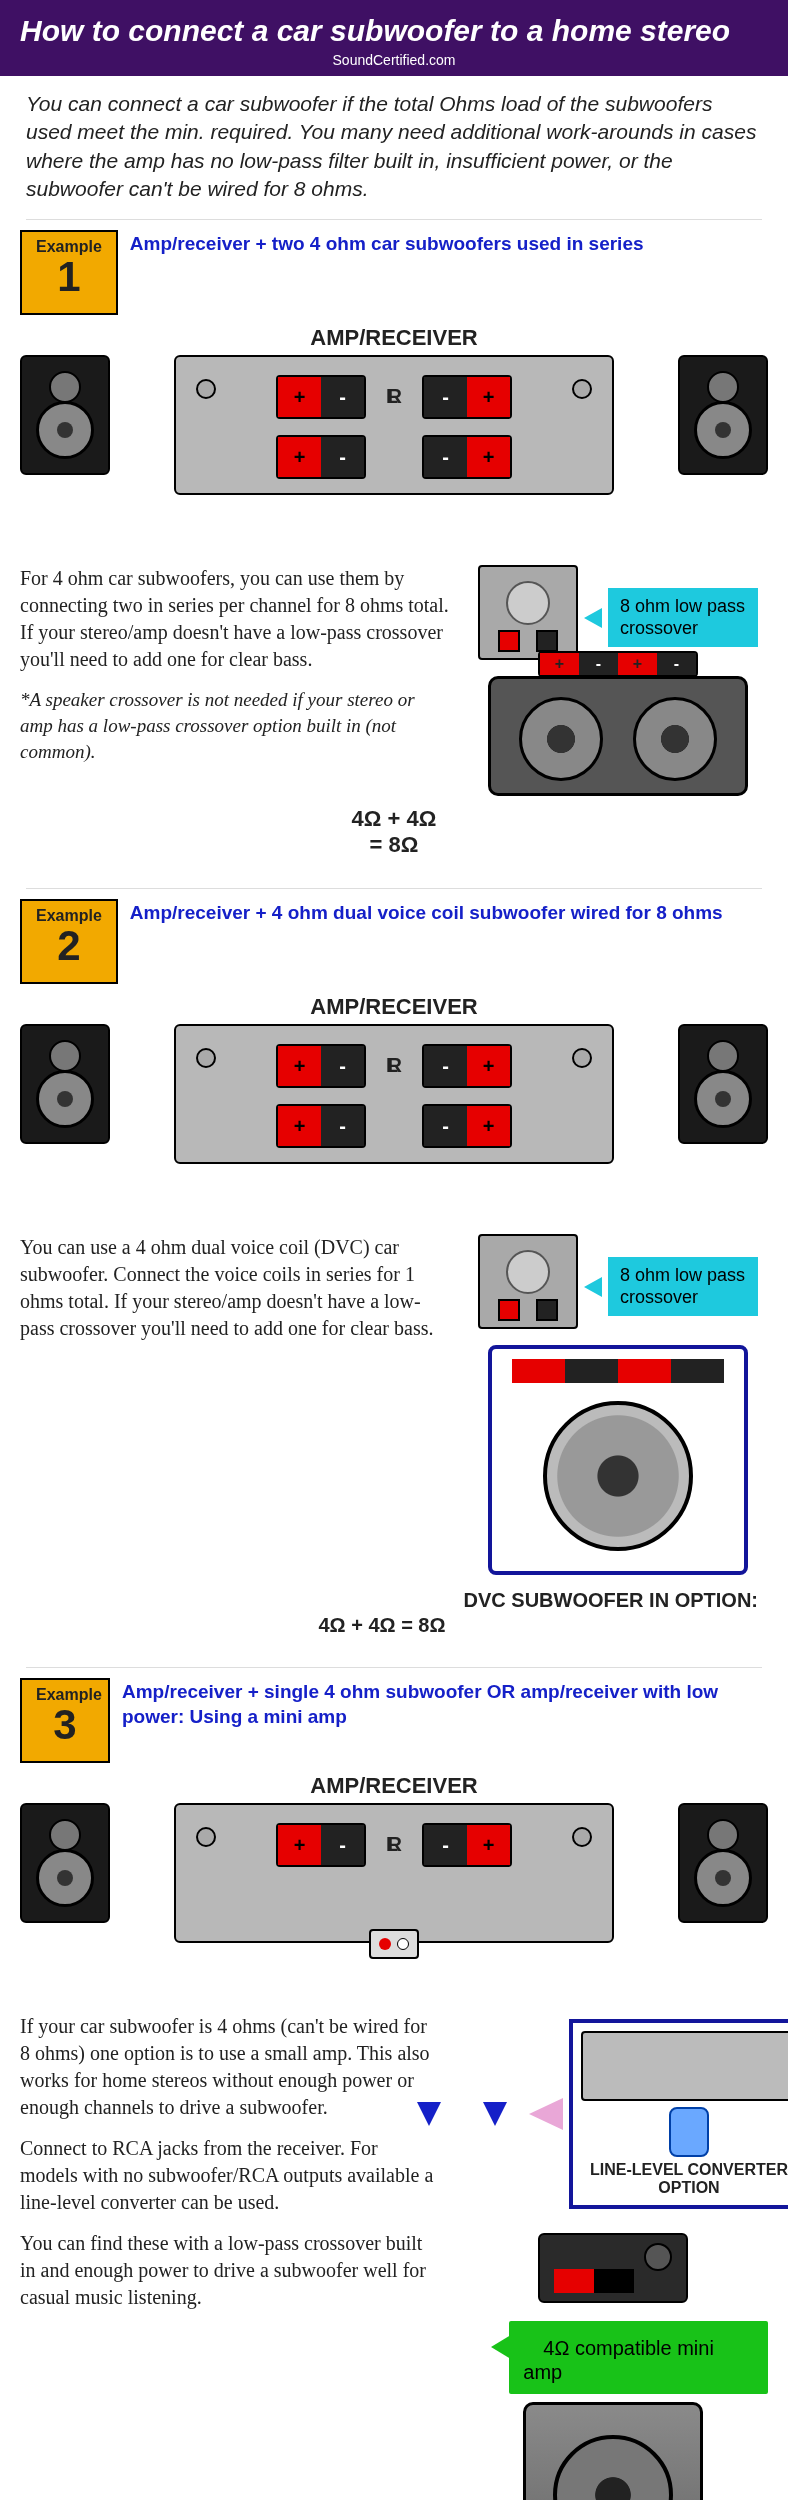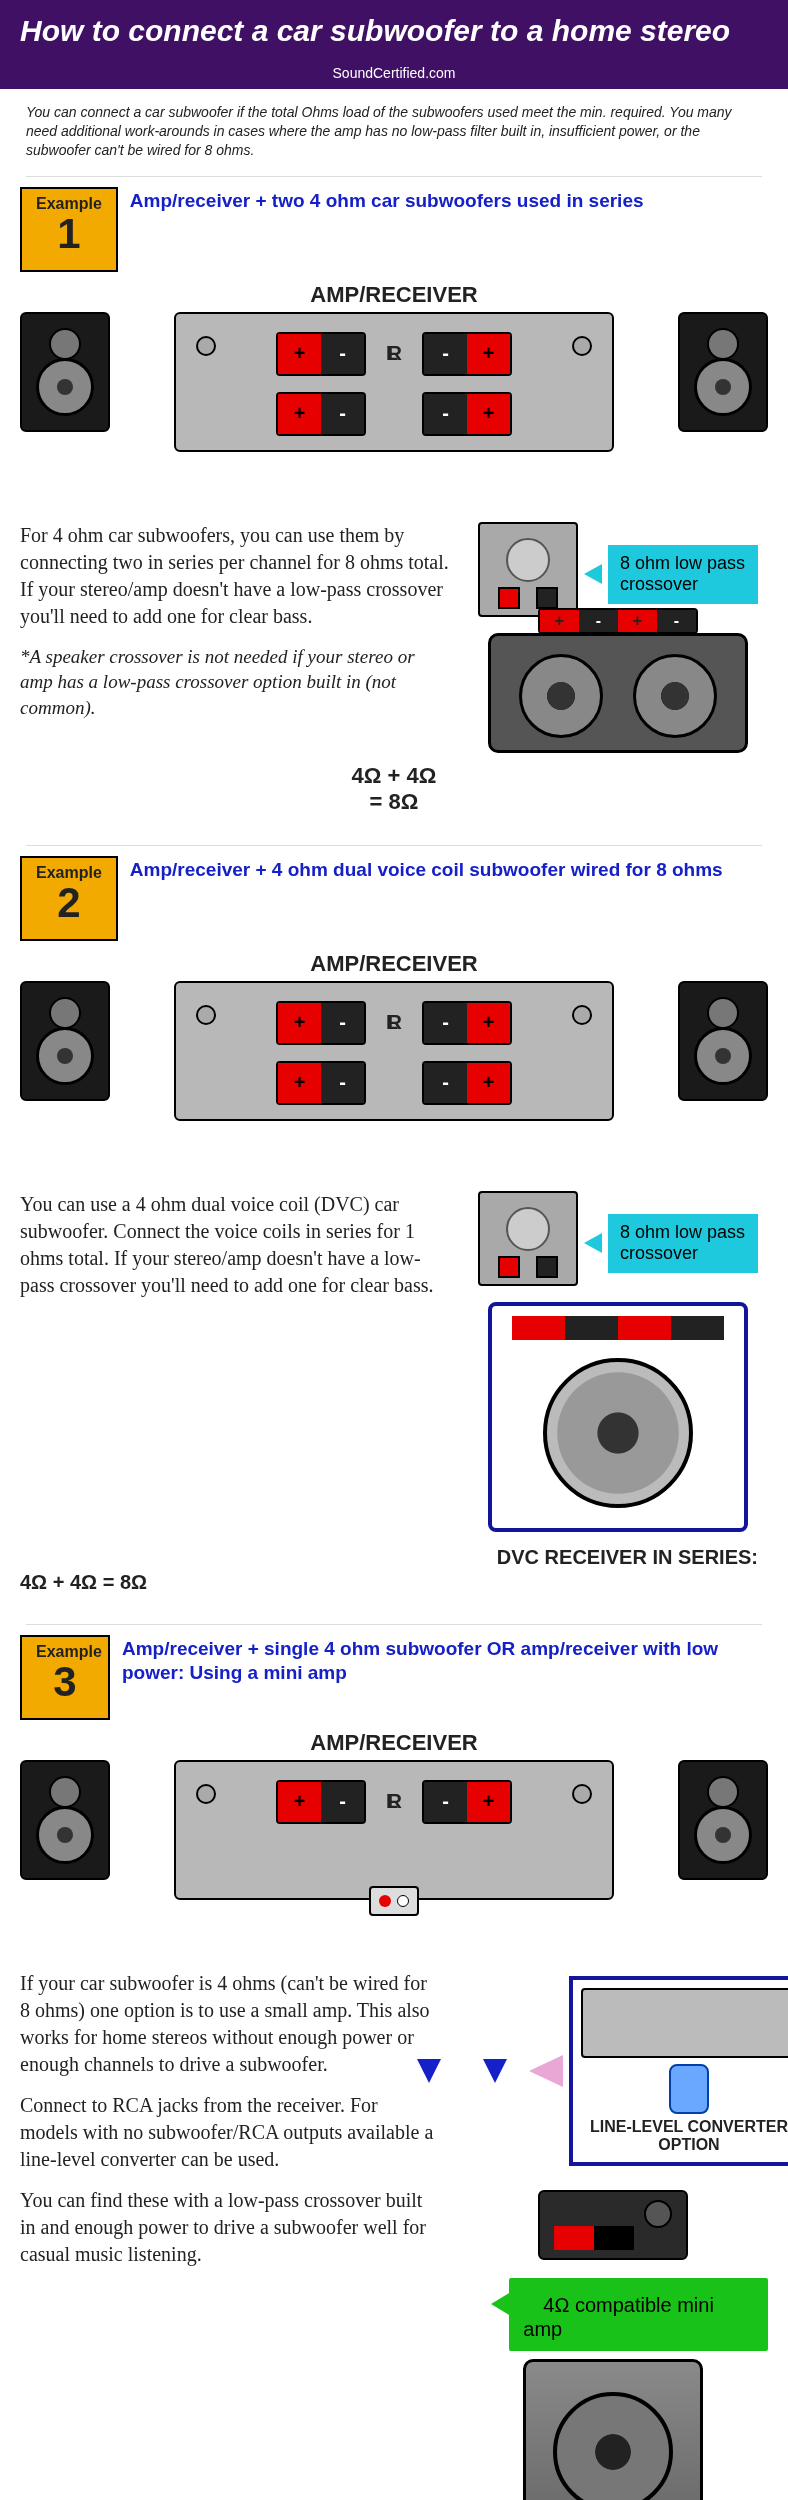--- a/index.html
+++ b/index.html
@@ -1,21 +1,21 @@
 <!DOCTYPE html>
 <html><head>
 <meta charset="utf-8">
 <style>
   * { box-sizing: border-box; margin: 0; padding: 0; }
   body { font-family: Arial, Helvetica, sans-serif; background: #fff; width: 788px; margin: 0 auto; color: #222; }
   .container { padding: 0 10px 30px; }
   .header { background: #3f1064; color: #fff; padding: 14px 20px 8px; text-align: left; }
-  .header h1 { font-size: 30px; font-weight: bold; font-style: italic; margin-bottom: 17px; }
+  .header h1 { font-size: 30px; font-weight: bold; font-style: italic; margin-bottom: 4px; }
   .header .src { text-align: center; font-size: 14px; }
-  .intro { font-style: italic; font-size: 14px; line-height: 1.35; padding: 14px 16px 10px; }
+  .intro { font-style: italic; font-size: 21px; line-height: 1.35; padding: 14px 16px 10px; }
   hr.sep { border: none; border-top: 1px solid #ddd; margin: 6px 16px 10px; }
 
   .example-block { margin: 0 10px 30px; position: relative; }
   .ex-head { display: flex; align-items: flex-start; gap: 12px; margin-bottom: 10px; }
   .ex-badge { background: #f2a900; border: 2px solid #000; padding: 6px 14px 15px; text-align: center; min-width: 90px; }
   .ex-badge .lbl { font-size: 16px; font-weight: bold; }
   .ex-badge .num { font-size: 42px; font-weight: 900; line-height: 1; }
   .ex-title { color: #1520c8; font-weight: bold; font-size: 19px; line-height: 1.3; padding-top: 2px; }
 
   .diagram { position: relative; margin: 0 auto; }
@@ -58,21 +58,21 @@
   .tbar .t{flex:1; display:flex;align-items:center;justify-content:center;font-weight:900;}
   .t.p{background:#e60000;} .t.n{background:#222;color:#fff;}
 
   .math { font-size:22px; font-weight:900; text-align:center; margin-top:10px; }
 
   .dvc-box { width:260px; height:230px; border:4px solid #12159a; border-radius:8px; background:#fff; position:relative; }
   .dvc-box .topstrip{position:absolute; top:10px; left:20px; right:20px; height:24px; background:#444; display:flex;}
   .dvc-box .topstrip .t{flex:1;}
   .dvc-box .cone{position:absolute; top:52px; left:50%; transform:translateX(-50%); width:150px; height:150px; border:4px solid #000; border-radius:50%; background:radial-gradient(circle,#333 20%,#999 21%,#999 60%,#bbb 61%);}
   .dvc-title { font-weight:900; font-size:20px; text-align:right; margin:14px 10px 2px; }
-  .dvc-math { font-weight:900; font-size:20px; text-align:left; margin-right:24px; }
+  .dvc-math { font-weight:900; font-size:20px; text-align:center; margin-right:24px; }
 
   .side-col { width: 300px; display:flex; flex-direction:column; align-items:center; gap:6px; }
   .mini-amp { width:150px; height:70px; background:#2a2a2a; border:2px solid #000; border-radius:6px; position:relative; margin:10px 0; }
   .mini-amp .strip{position:absolute; bottom:8px; left:14px; width:80px; height:24px; background:#444; display:flex;}
   .mini-amp .dial{position:absolute; top:8px; right:14px; width:28px; height:28px; background:#555; border:2px solid #000; border-radius:50%;}
   .arrow-down{width:0;height:0;border-left:12px solid transparent;border-right:12px solid transparent;border-top:24px solid #1520c8;}
   .arrow-left-pink{width:0;height:0;border-top:16px solid transparent;border-bottom:16px solid transparent;border-right:34px solid #e9a7d7;}
   .ll-box{border:4px solid #13169b; background:#fff; padding:8px; width:240px;}
   .ll-box .mini{height:70px;background:#bbb;border:2px solid #000;border-radius:4px;margin-bottom:6px;position:relative;}
   .ll-box .blob{width:40px;height:50px;background:#6aa8ff;border:2px solid #0040a8;border-radius:8px;margin:4px auto;}
@@ -248,21 +248,21 @@
           <div class="topstrip">
               <div class="t p" style="background:#e60000"></div>
               <div class="t" style="background:#222"></div>
               <div class="t" style="background:#e60000"></div>
               <div class="t" style="background:#222"></div>
             </div>
           <div class="cone"></div>
         </div>
       </div>
     </div>
-    <div class="dvc-title">DVC RECEIVER IN SERIES:</div>
+    <div class="dvc-title">DVC SUBWOOFER IN OPTION:</div>
     <div class="dvc-math">4Ω + 4Ω = 8Ω</div>
   </div>
   <hr class="sep">
 
   <div class="example-block">
     <div class="ex-head">
       <div class="ex-badge">
         <div class="lbl">Example</div>
         <div class="num">3</div>
       </div>

